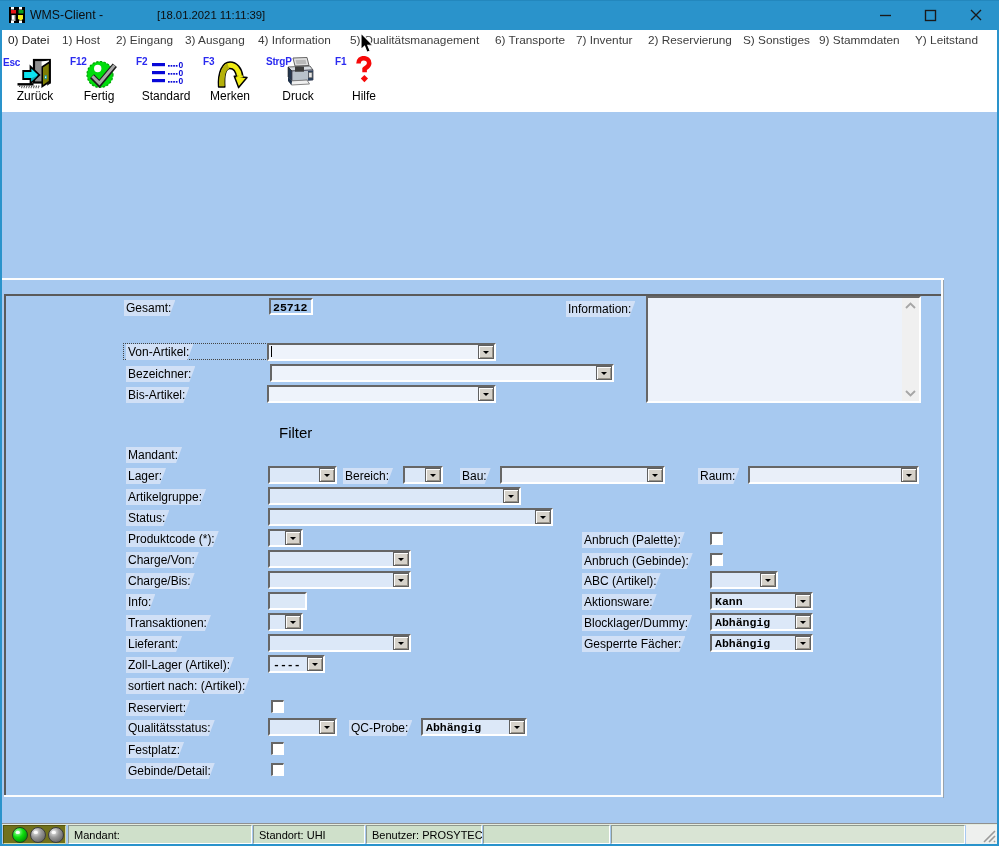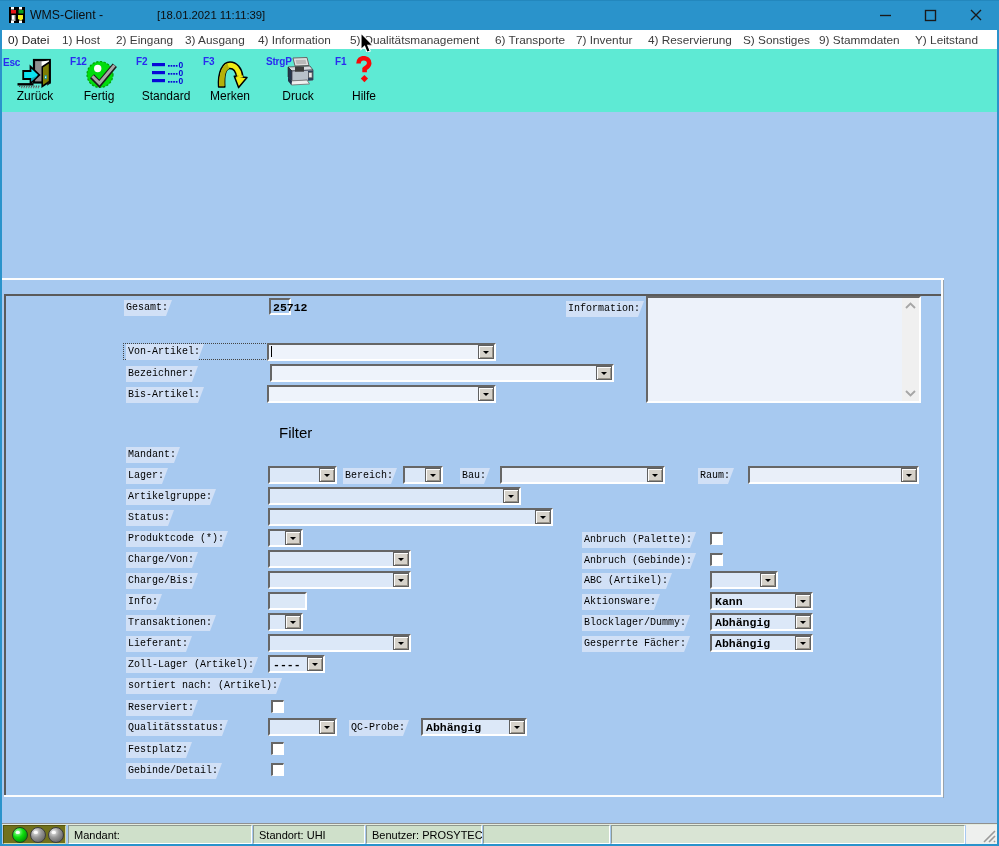--- a/index.html
+++ b/index.html
@@ -8,32 +8,32 @@
   font-family:"Liberation Sans", sans-serif; }
 
 #titlebar { position:absolute; left:0; top:0; width:999px; height:30px; background:#2a93cb; border-top:1px solid #2387bd;}
 #title-text { position:absolute; left:30px; top:8px; font-size:12.3px; color:#0d0d0d; }
 #title-date { position:absolute; left:157px; top:8.5px; font-size:11.3px; color:#0d0d0d; }
 .capbtn { position:absolute; top:0; width:46px; height:30px; }
 
 #menubar { position:absolute; left:0; top:30px; width:999px; height:19px; background:#ffffff; }
 .mi { position:absolute; top:3px; font-size:11.8px; color:#3c3c3c; white-space:nowrap; }
 
-#toolbar { position:absolute; left:0; top:49px; width:999px; height:63px; background:#5eead4; }
+#toolbar { position:absolute; left:0; top:49px; width:999px; height:63px; background:#ffffff; }
 .sc { position:absolute; font-size:10px; color:#2a2af0; font-weight:bold; letter-spacing:-0.2px; }
 .tl { position:absolute; font-size:12px; color:#000; top:40px; white-space:nowrap; transform:translateX(-50%); }
 
 #bl { position:absolute; left:0; top:30px; width:2px; height:816px; background:#2a93cb; }
 #br { position:absolute; right:0; top:30px; width:2px; height:816px; background:#2a93cb; }
 #bb { position:absolute; left:0; top:844px; width:999px; height:2px; background:#2a93cb; }
 
 .pline { position:absolute; }
 #phead { position:absolute; left:2px; top:280px; width:939px; height:14px; background:#b0c3da; font-size:12.5px; color:#000; padding-left:9px; line-height:14px;}
 
-.lbl { position:absolute; height:16px; background:#d1e0f6; color:#000; font-size:10px; line-height:16px; padding:0 4px 0 2px; white-space:nowrap; clip-path:polygon(0 0,100% 0,calc(100% - 6px) 100%,0 100%);font-family:Liberation Mono, monospace; }
+.lbl { position:absolute; height:16px; background:#d1e0f6; color:#000; font-size:12px; line-height:16px; padding:0 4px 0 2px; white-space:nowrap; clip-path:polygon(0 0,100% 0,calc(100% - 6px) 100%,0 100%); }
 .combo { position:absolute; height:18px; background:#dce8f8; border-top:2px solid #666; border-left:2px solid #666; border-bottom:2px solid #fff; border-right:2px solid #fff; }
 .combo .v { position:absolute; left:3px; top:1px; font-family:"Liberation Mono",monospace; font-size:11.5px; font-weight:bold; color:#000; }
 .cbtn { position:absolute; right:0; top:0; width:16px; height:14px; background:#d6d2ca; border:1px solid #606060; box-shadow:inset 1px 1px 0 #fdfdfd, inset -1px -1px 0 #99948a; }
 .cbtn:after { content:""; position:absolute; left:4px; top:5px; width:0; height:0; border-left:3.5px solid transparent; border-right:3.5px solid transparent; border-top:3.8px solid #000; }
 .check { position:absolute; width:13px; height:13px; background:#fff; border-top:2px solid #666; border-left:2px solid #666; border-bottom:1px solid #fff; border-right:1px solid #fff; }
 .fld { position:absolute; height:18px; border-top:2px solid #666; border-left:2px solid #666; border-bottom:2px solid #fff; border-right:2px solid #fff; }
 
 #sb-top1 { position:absolute; left:0; top:823px; width:999px; height:1px; background:#909090; }
 #sb-top2 { position:absolute; left:0; top:824px; width:999px; height:1px; background:#e4ecdf; }
 .scell { position:absolute; top:825px; height:19px; background:#cfe0ca; border-top:1px solid #8f998f; border-left:1px solid #8f998f; border-bottom:1px solid #fff; border-right:1px solid #fff; font-size:11px; color:#000; padding:3px 0 0 5px; white-space:nowrap; }
@@ -67,21 +67,21 @@
     </svg>
 <div id="menubar">
 <div class="mi" style="left:8px;color:#1a1a1a">0) Datei</div>
 <div class="mi" style="left:62px">1) Host</div>
 <div class="mi" style="left:116px">2) Eingang</div>
 <div class="mi" style="left:185px">3) Ausgang</div>
 <div class="mi" style="left:258px">4) Information</div>
 <div class="mi" style="left:350px">5) Qualitätsmanagement</div>
 <div class="mi" style="left:495px">6) Transporte</div>
 <div class="mi" style="left:576px">7) Inventur</div>
-<div class="mi" style="left:648px">4) Reservierung</div>
+<div class="mi" style="left:648px">2) Reservierung</div>
 <div class="mi" style="left:743px">S) Sonstiges</div>
 <div class="mi" style="left:819px">9) Stammdaten</div>
 <div class="mi" style="left:915px">Y) Leitstand</div>
 </div>
 <div id="toolbar">
 <div class="sc" style="left:3px;top:8px">Esc</div>
 <div class="sc" style="left:70px;top:7px">F12</div>
 <div class="sc" style="left:136px;top:7px">F2</div>
 <div class="sc" style="left:203px;top:7px">F3</div>
 <div class="sc" style="left:266px;top:7px">StrgP</div>
@@ -161,21 +161,21 @@
 </svg>
 
 <div class="pline" style="left:2px;top:278px;width:942px;height:2px;background:#fdfdfd"></div>
 <div class="pline" style="left:4px;top:294px;width:937px;height:2px;background:#5a5a5a"></div>
 <div class="pline" style="left:4px;top:296px;width:2px;height:499px;background:#5a5a5a"></div>
 <div class="pline" style="left:941px;top:280px;width:2px;height:517px;background:#fdfdfd"></div>
 <div class="pline" style="left:4px;top:795px;width:939px;height:2px;background:#fdfdfd"></div>
 <div class="pline" style="left:943px;top:280px;width:1px;height:518px;background:#98a2ac"></div>
 
 <div class="lbl" style="left:124px;top:300px">Gesamt:</div>
-<div class="fld" style="left:269px;top:298px;width:22px;height:17px;background:#a7c9f0">
+<div class="fld" style="left:269px;top:298px;width:44px;height:17px;background:#a7c9f0">
       <span style="position:absolute;left:2px;top:1px;font-family:'Liberation Mono',monospace;font-size:11.5px;font-weight:bold">25712</span>
     </div>
 
 <div class="lbl" style="left:566px;top:301px">Information:</div>
 <div class="fld" style="left:646px;top:296px;width:275px;height:107px;background:#edf2fa">
 <div style="position:absolute;right:0;top:0;width:17px;height:103px;background:#f0f0f0">
 <svg style="position:absolute;left:3px;top:4px" width="11" height="8" viewBox="0 0 11 8">
           <path d="M1,6 L5.5,1.5 L10,6" fill="none" stroke="#a6a6a6" stroke-width="1.9"></path>
         </svg>
 <svg style="position:absolute;left:3px;bottom:4px" width="11" height="8" viewBox="0 0 11 8">

